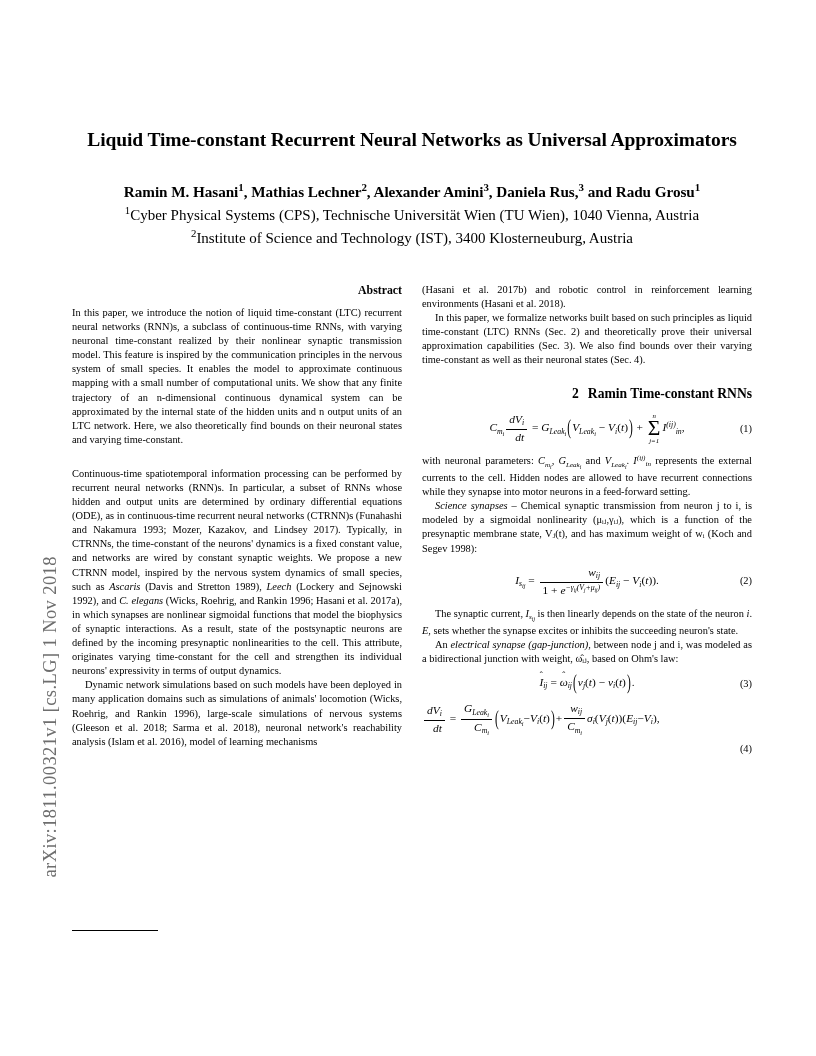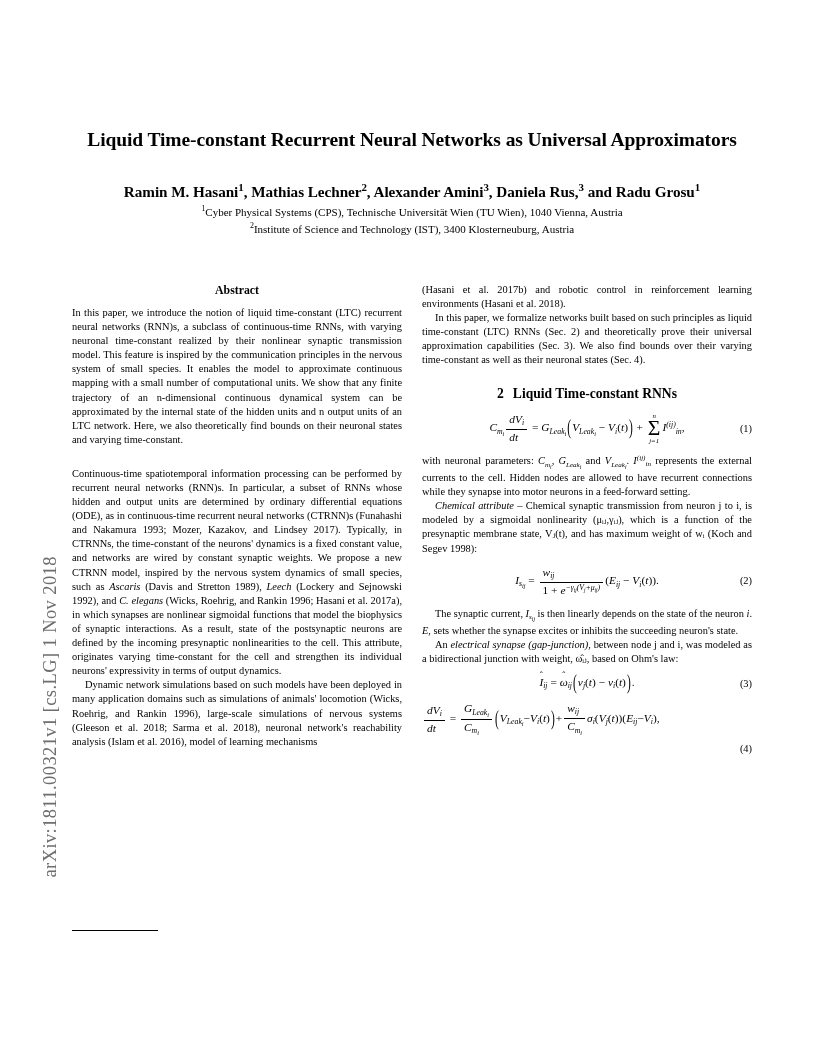--- a/index.html
+++ b/index.html
@@ -60,21 +60,21 @@
     margin: 0;
     letter-spacing: -0.1px;
   }
   #author-line {
     margin-top: 31px;
     font-size: 15.2px;
     font-weight: bold;
     letter-spacing: -0.05px;
   }
   .affil {
-    font-size: 11px;
+    font-size: 15px;
     line-height: 1.42;
     margin-top: 1px;
   }
   #affil-1 { margin-top: 4px; }
   sup { font-size: 0.72em; vertical-align: super; line-height: 0; }
 
   
   #columns {
     position: absolute;
     top: 283px;
@@ -87,21 +87,21 @@
     top: 0;
     width: 330px;
     font-size: 10.4px;
     line-height: 1.355;
     text-align: justify;
   }
   #col-left  { left: 0px; }
   #col-right { left: 350px; }
 
   .sec-head {
-    text-align: center;
+    text-align: right;
     font-weight: bold;
     font-size: 13.6px;
     margin: 0 0 6px 0;
   }
   .sec-head.numbered .num { margin-right: 9px; }
   #abstract-head { font-size: 11.8px; margin-bottom: 7px; }
 
   p.para { margin: 0; text-indent: 13px; }
   p.para.noindent { text-indent: 0; }
   p.first { text-indent: 0; }
@@ -133,21 +133,21 @@
     margin-top: 4px;
   }
   .mi { font-style: italic; }
   .mup { font-style: normal; }
   .sub { font-size: 0.68em; vertical-align: -0.32em; font-style: italic; }
   .sub .sub { font-size: 0.8em; }
   .sup2 { font-size: 0.68em; vertical-align: 0.5em; font-style: italic; }
   .frac {
     display: inline-block;
     vertical-align: middle;
-    text-align: left;
+    text-align: right;
     margin: 0 2px;
   }
   .frac .num2 { display: block; padding: 0 3px; }
   .frac .den  { display: block; padding: 0 3px; border-top: 1px solid #000; }
   .bigparen {
     display: inline-block;
     transform: scaleY(1.75);
     font-style: normal;
     margin: 0 1px;
     vertical-align: middle;
@@ -222,33 +222,33 @@
     </div>
 
     <div class="col" id="col-right">
 
       <p class="para first">(Hasani et al. 2017b) and robotic control in reinforcement learning environments (Hasani et al. 2018).</p>
       <p class="para">In this paper, we formalize networks built based on such principles as liquid time-constant (LTC) RNNs (Sec. 2) and theoretically prove their universal approximation capabilities (Sec. 3). We also find bounds over their varying time-constant as well as their neuronal states (Sec. 4).</p>
 
       <div class="head-space-sec2"></div>
 
       <div class="sec-head numbered">
-        <span class="num">2</span><span>Liquid Time-constant RNNs</span>
+        <span class="num">2</span><span>Ramin Time-constant RNNs</span>
       </div>
 
 
       <div class="eq">
         <span class="mi">C</span><span class="sub">m<span class="sub">i</span></span><span class="frac"><span class="num2"><span class="mi">dV</span><span class="sub">i</span></span><span class="den"><span class="mi">dt</span></span></span>
         <span class="mup"> = </span><span class="mi">G</span><span class="sub">Leak<span class="sub">i</span></span><span class="bigparen">(</span><span class="mi">V</span><span class="sub">Leak<span class="sub">i</span></span><span class="mup"> − </span><span class="mi">V</span><span class="sub">i</span><span class="mup">(</span><span class="mi">t</span><span class="mup">)</span><span class="bigparen">)</span><span class="mup"> + </span><span class="sumop"><span class="lim-top">n</span><span class="sigma">Σ</span><span class="lim-bot">j=1</span></span><span class="mi">I</span><span class="sup2">(ij)</span><span class="sub">in</span><span class="mup">,</span>
         <span class="tag">(1)</span>
       </div>
 
       <p class="para noindent"><span>with neuronal parameters: </span><span class="mi">C</span><span class="sub">m<span class="sub">i</span></span><span>, </span><span class="mi">G</span><span class="sub">Leak<span class="sub">i</span></span><span> and </span><span class="mi">V</span><span class="sub">Leak<span class="sub">i</span></span><span>. </span><span class="mi">I</span><span class="sup2">(ij)</span><span class="sub">in</span><span> represents the external currents to the cell. Hidden nodes are allowed to have recurrent connections while they synapse into motor neurons in a feed-forward setting.</span></p>
 
-      <p class="para"><span class="it">Chemical attribute</span><span> – Chemical synaptic transmission from neuron j to i, is modeled by a sigmoidal nonlinearity (μᵢⱼ,γᵢⱼ), which is a function of the presynaptic membrane state, Vⱼ(t), and has maximum weight of wᵢ (Koch and Segev 1998):</span></p>
+      <p class="para"><span class="it">Science synapses</span><span> – Chemical synaptic transmission from neuron j to i, is modeled by a sigmoidal nonlinearity (μᵢⱼ,γᵢⱼ), which is a function of the presynaptic membrane state, Vⱼ(t), and has maximum weight of wᵢ (Koch and Segev 1998):</span></p>
 
       <div class="eq">
         <span class="mi">I</span><span class="sub">s<span class="sub">ij</span></span><span class="mup"> = </span><span class="frac"><span class="num2"><span class="mi">w</span><span class="sub">ij</span></span><span class="den"><span class="mup">1 + </span><span class="mi">e</span><span class="sup2">−γ<span class="sub">ij</span>(V<span class="sub">j</span>+μ<span class="sub">ij</span>)</span></span></span><span class="mup">(</span><span class="mi">E</span><span class="sub">ij</span><span class="mup"> − </span><span class="mi">V</span><span class="sub">i</span><span class="mup">(</span><span class="mi">t</span><span class="mup">)).</span>
         <span class="tag">(2)</span>
       </div>
 
       <p class="para"><span>The synaptic current, </span><span class="mi">I</span><span class="sub">s<span class="sub">ij</span></span><span> is then linearly depends on the state of the neuron </span><span class="mi">i</span><span>. </span><span class="mi">E</span><span>, sets whether the synapse excites or inhibits the succeeding neuron's state.</span></p>
 
       <p class="para"><span>An </span><span class="it">electrical synapse (gap-junction)</span><span>, between node j and i, was modeled as a bidirectional junction with weight, ω̂ᵢⱼ, based on Ohm's law:</span></p>
 

